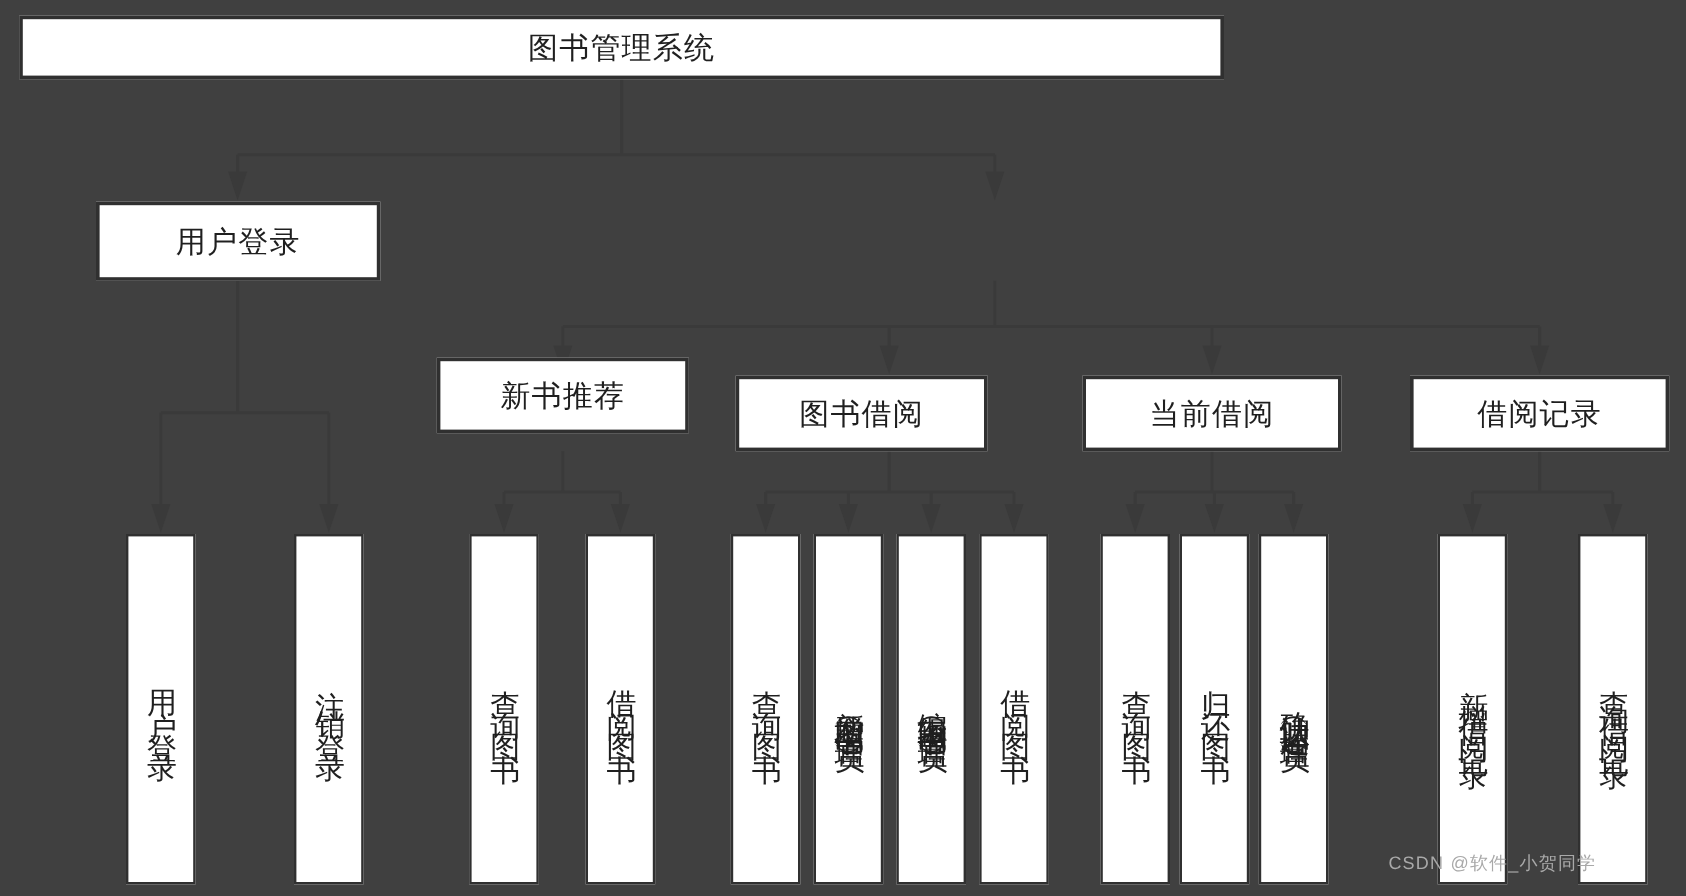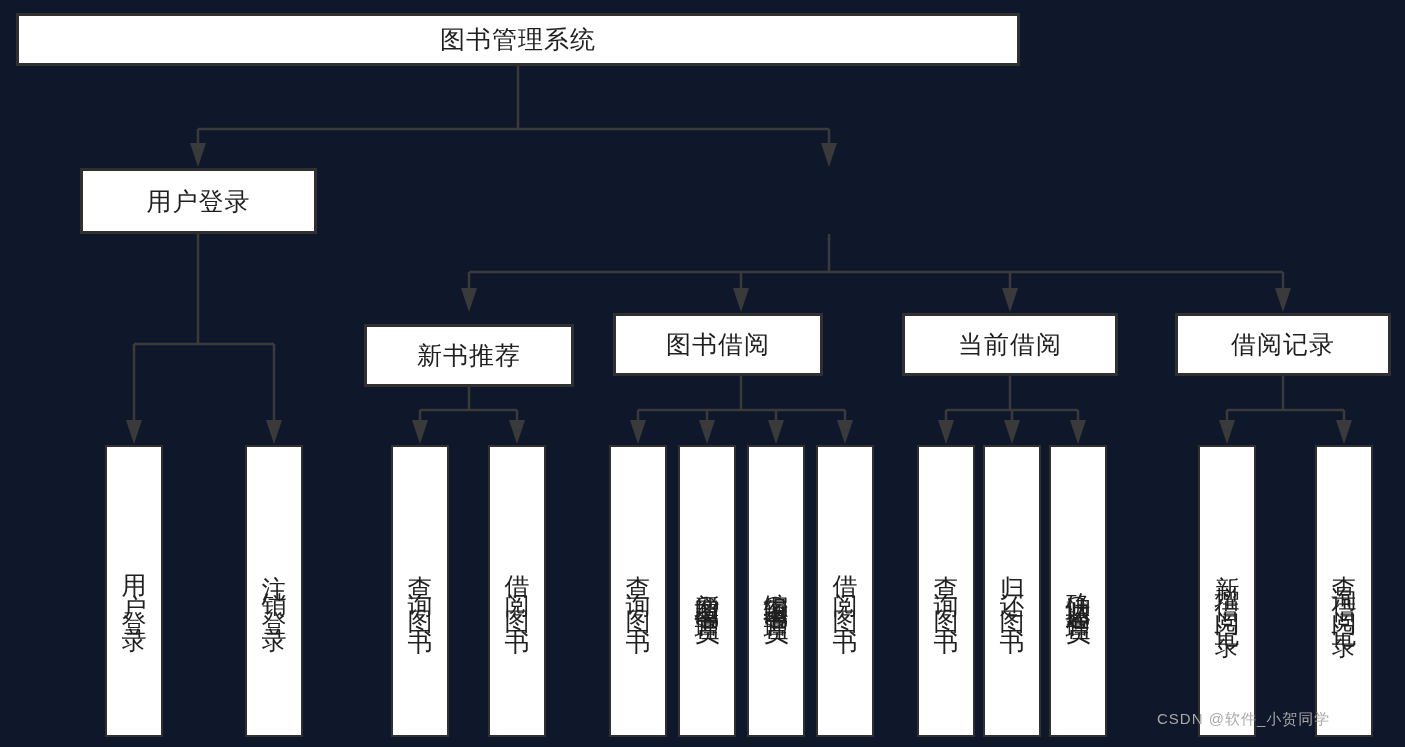--- a/index.html
+++ b/index.html
@@ -1,18 +1,18 @@
 <!DOCTYPE html>
 <html><head>
 <meta charset="utf-8">
 <title>diagram</title>
 <style>
   html,body{margin:0;padding:0;background:#ffffff;}
   body{font-family:"Liberation Sans","DejaVu Sans",sans-serif;}
-  .canvas{position:relative;width:1405px;height:747px;background:#0f172a;overflow:hidden;}
+  .canvas{position:relative;width:1405px;height:747px;background:#404040;overflow:hidden;}
   .connectors{position:absolute;left:0;top:0;width:1405px;height:747px;z-index:0;}
   .box{
     position:absolute;background:#ffffff;border:3px solid #303030;
     box-sizing:border-box;display:flex;align-items:center;justify-content:center;
     z-index:1;
   }
   .leaf{border-width:2px;top:445px;height:292px;}
   .hlabel{
     font-size:25px;color:#1f1f1f;letter-spacing:1px;white-space:nowrap;
   }
@@ -64,21 +64,21 @@
   </svg>
 
   <div class="box" style="left:16px;top:13px;width:1004px;height:53px">
     <span class="hlabel">图书管理系统</span>
   </div>
 
   <div class="box" style="left:80px;top:168px;width:237px;height:66px">
     <span class="hlabel">用户登录</span>
   </div>
 
-  <div class="box" style="left:364px;top:324px;width:210px;height:63px">
+  <div class="box" style="left:364px;top:298px;width:210px;height:63px">
     <span class="hlabel">新书推荐</span>
   </div>
   <div class="box" style="left:613px;top:313px;width:210px;height:63px">
     <span class="hlabel">图书借阅</span>
   </div>
   <div class="box" style="left:1175px;top:313px;width:216px;height:63px">
     <span class="hlabel">借阅记录</span>
   </div>
   <div class="box" style="left:902px;top:313px;width:216px;height:63px">
     <span class="hlabel">当前借阅</span>

